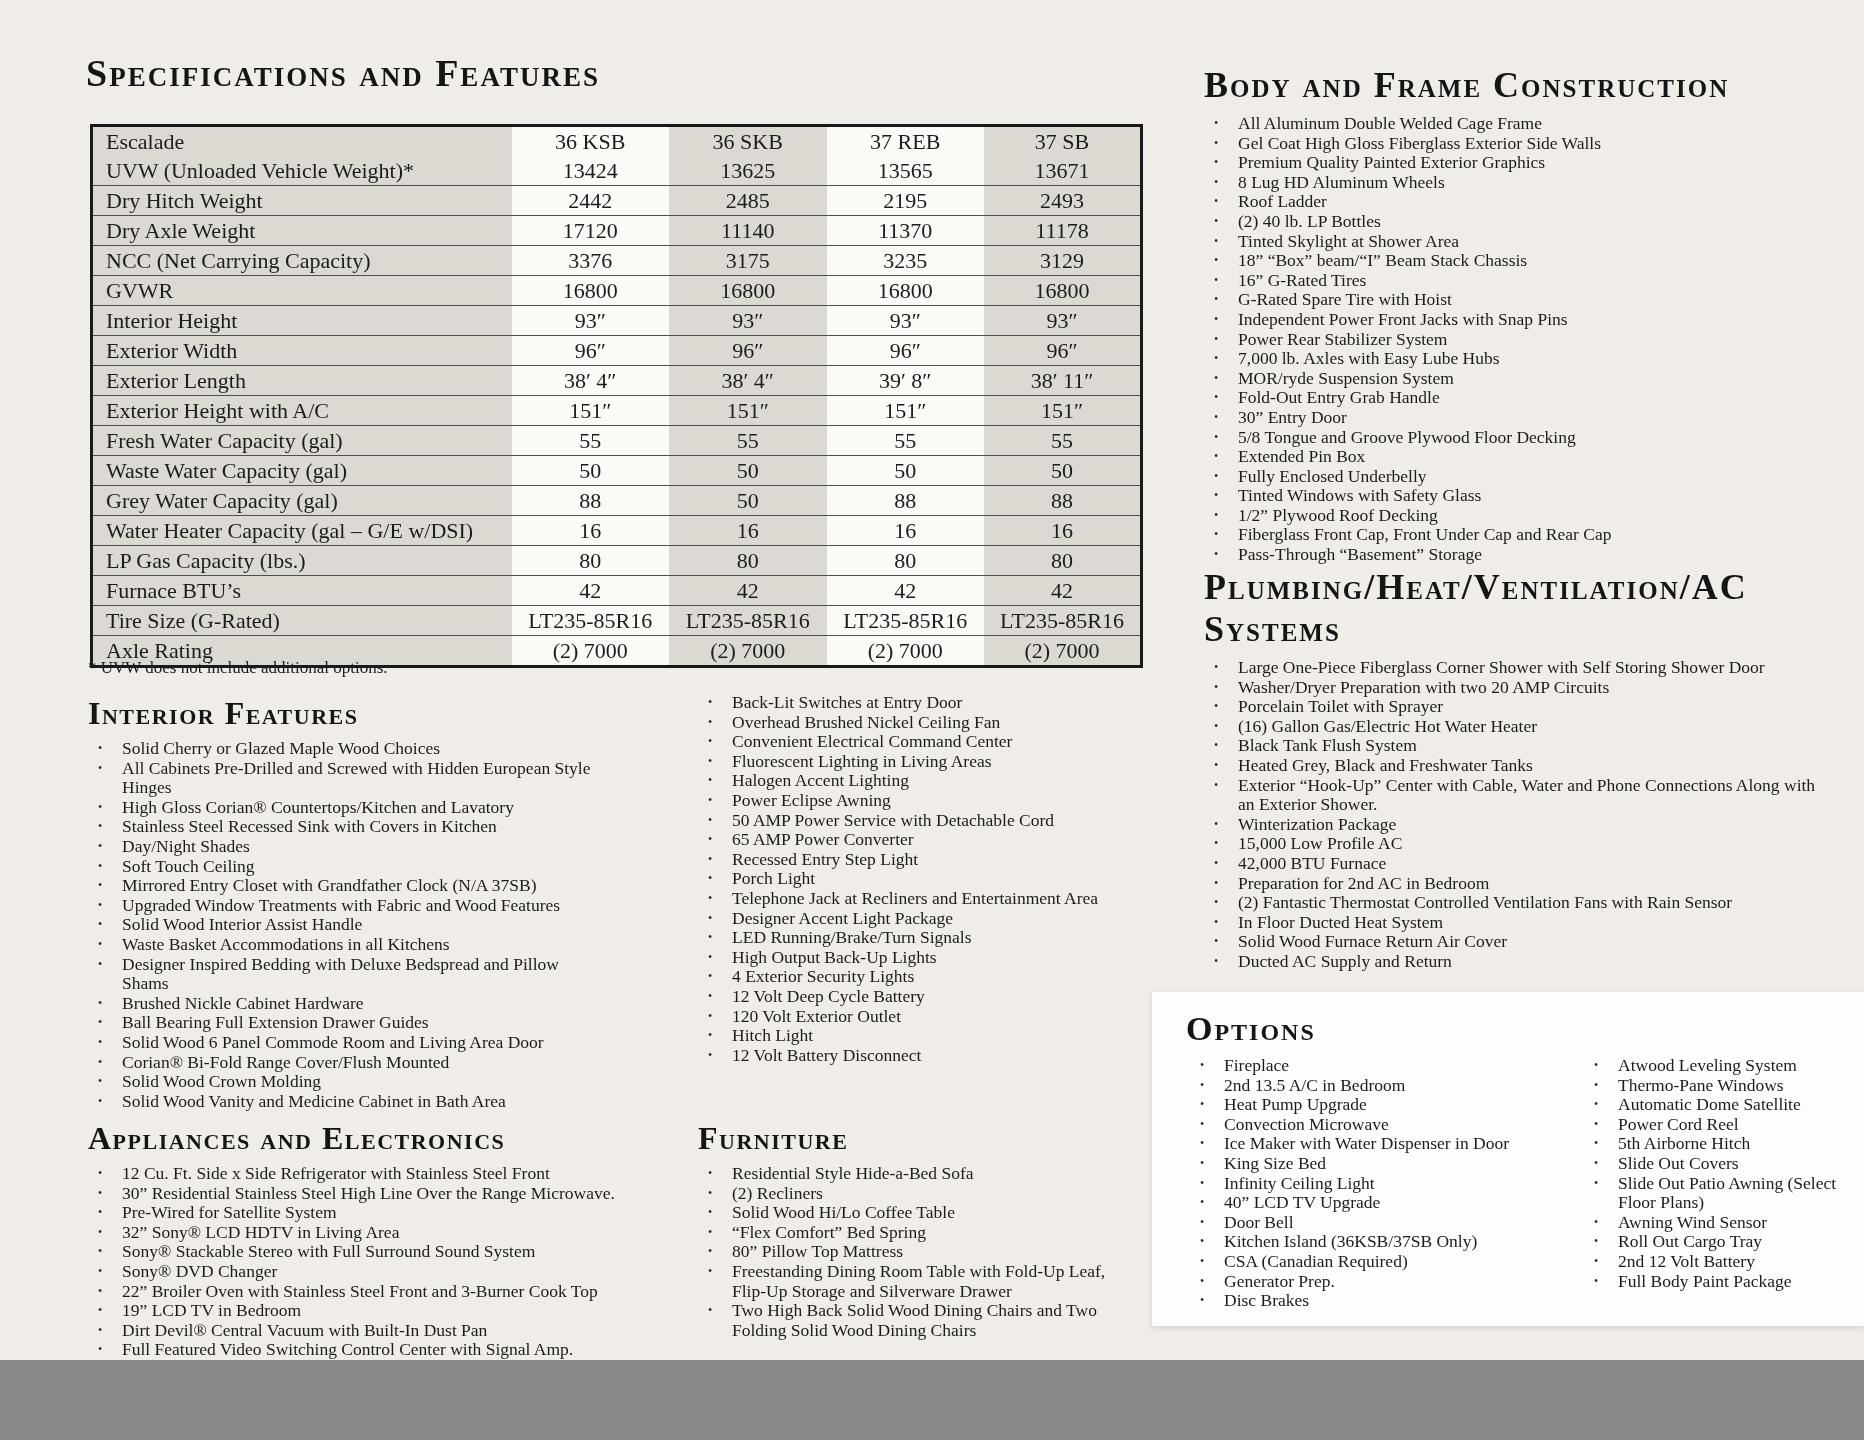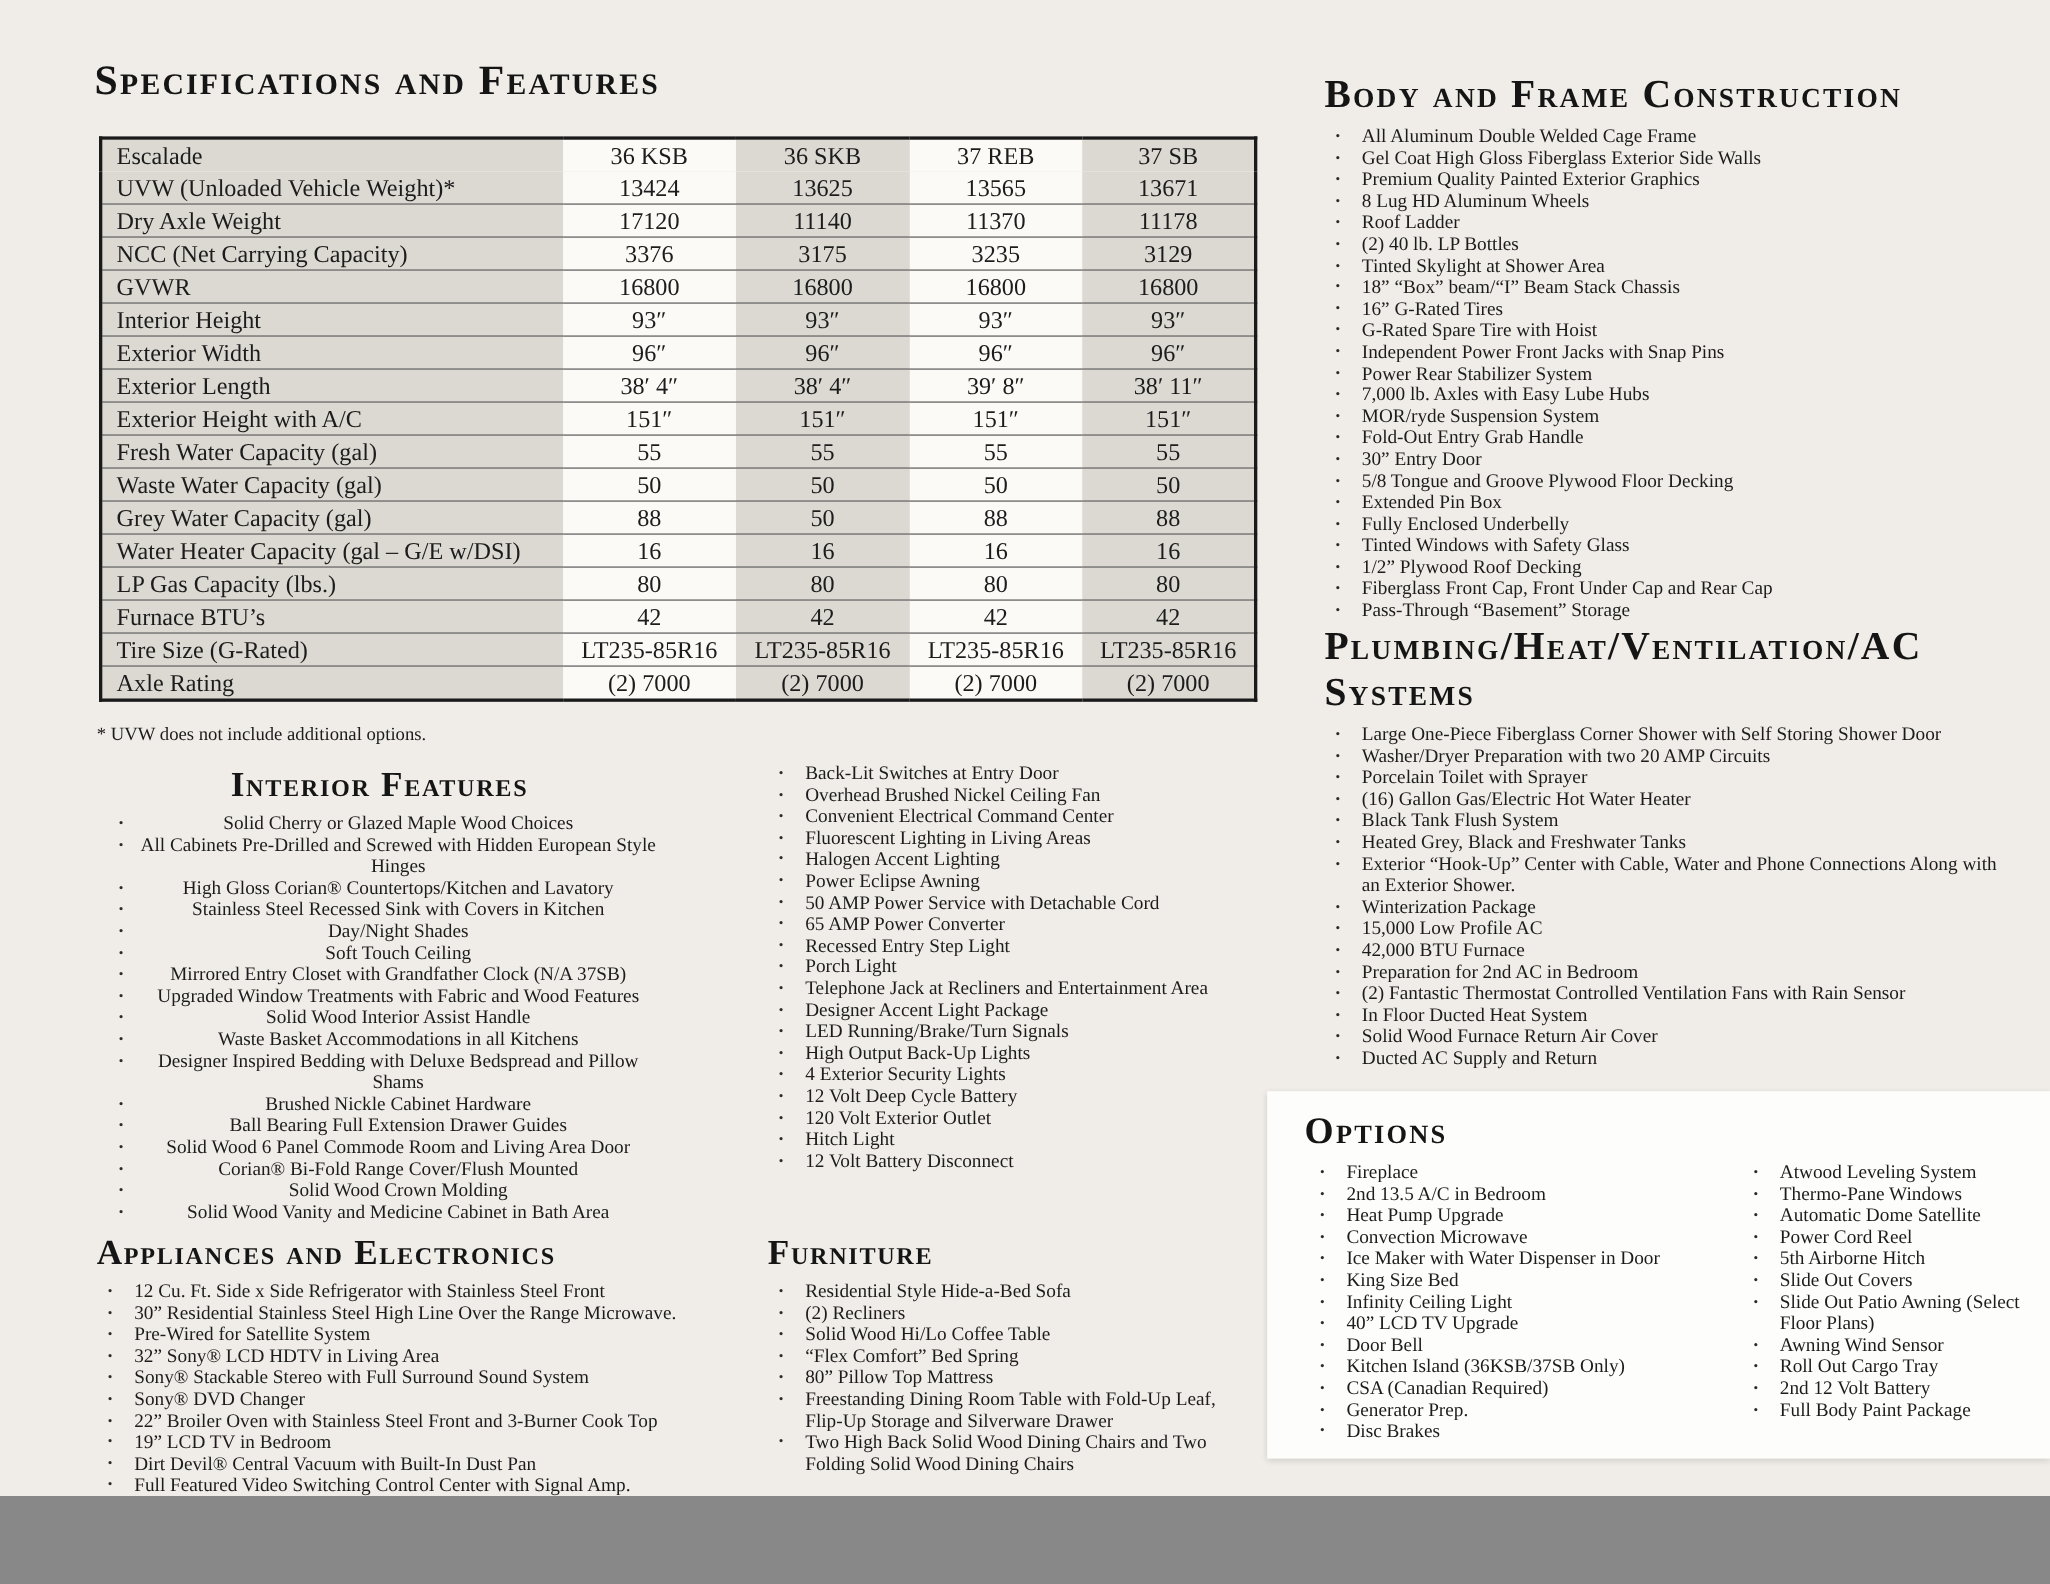--- a/index.html
+++ b/index.html
@@ -25,21 +25,21 @@
   .spec-table tbody tr:not(:last-child) td{border-bottom:1px solid #4e4e4e;}
   .footnote{position:absolute;left:88px;top:658px;font-size:17px;}
   
   .section{position:absolute;}
   .h-left{font-size:32px;letter-spacing:1.5px;line-height:40px;margin-bottom:6px;}
   .h-right{font-size:36px;letter-spacing:2px;line-height:42px;margin-bottom:8px;}
   .list{font-size:17.5px;line-height:19.6px;margin-left:10px;}
   .bullet-item{display:flex;}
   .dot{flex:0 0 24px;font-size:12px;color:#2a2a2a;}
   .bullet-text{flex:1;}
-  #interior{left:88px;top:693px;width:514px;text-align:center;}
+  #interior{left:88px;top:693px;width:514px;}
   #appliances{left:88px;top:1118px;width:609px;}
   #electrical{left:698px;top:693px;width:474px;}
   #furniture{left:698px;top:1118px;width:442px;}
   #bodyframe{left:1204px;top:64px;width:654px;}
   #plumbing{left:1204px;top:566px;width:619px;}
   
   .options-box{
     position:absolute;left:1152px;top:992px;width:712px;height:334px;
     background:var(--panel-background,#fdfdfb);
     box-shadow:0 2px 6px rgba(0,0,0,0.12);
@@ -84,20 +84,27 @@
       </thead>
       <tbody>
         <tr>
           <td class="lbl">UVW (Unloaded Vehicle Weight)*</td>
           <td>13424</td>
           <td>13625</td>
           <td>13565</td>
           <td>13671</td>
         </tr>
         <tr>
+          <td class="lbl">Dry Hitch Weight</td>
+          <td>2442</td>
+          <td>2485</td>
+          <td>2195</td>
+          <td>2493</td>
+        </tr>
+        <tr>
           <td class="lbl">Dry Axle Weight</td>
           <td>17120</td>
           <td>11140</td>
           <td>11370</td>
           <td>11178</td>
         </tr>
         <tr>
           <td class="lbl">NCC (Net Carrying Capacity)</td>
           <td>3376</td>
           <td>3175</td>

